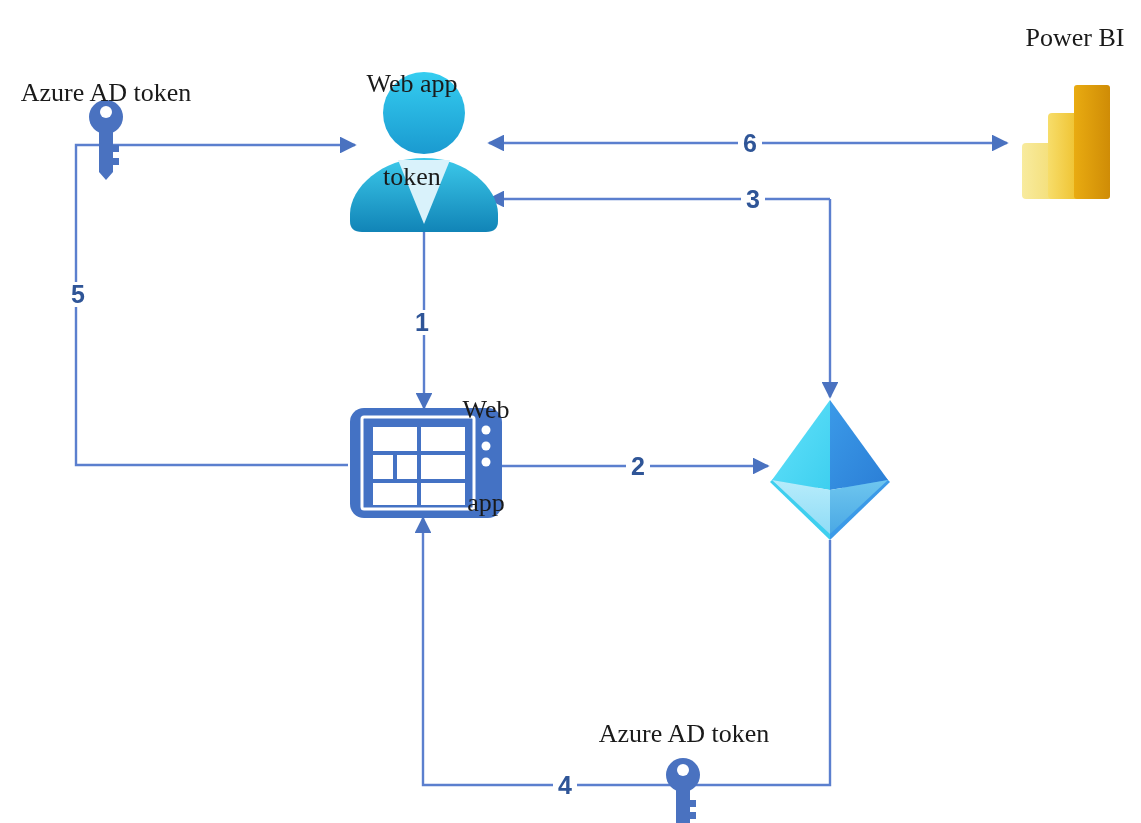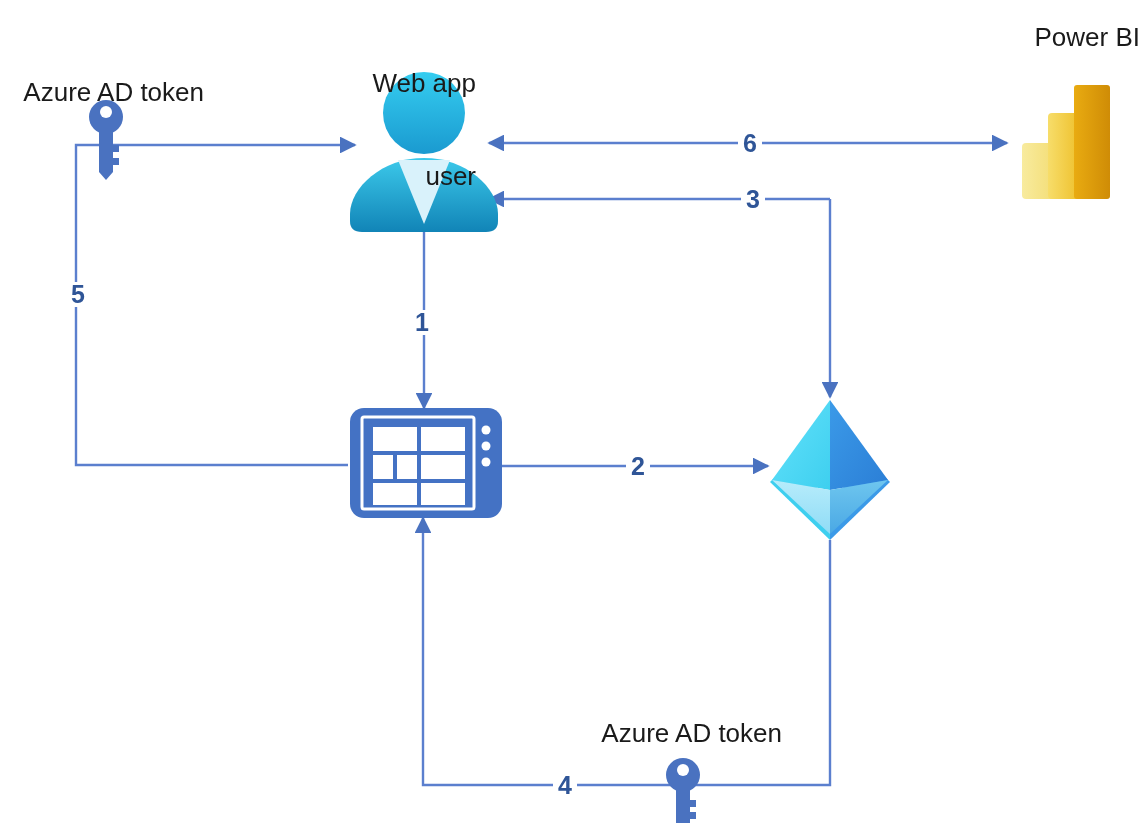--- a/index.html
+++ b/index.html
@@ -21,25 +21,25 @@
   #diagram-svg {
     position: absolute;
     top: 0;
     left: 0;
     width: 1141px;
     height: 823px;
   }
   .dlabel {
     position: absolute;
     color: #1a1a1a;
-    font-family: Liberation Sans, sans-serif;
+    font-family: Liberation Serif, serif;
     font-size: 26px;
     line-height: 31px;
     white-space: pre;
-    text-align: right;
+    text-align: center;
     letter-spacing: 0px;
   }
   .numlabel {
     position: absolute;
     color: #2f5597;
     font-family: "Liberation Sans", sans-serif;
     font-size: 25px;
     font-weight: bold;
     line-height: 25px;
     text-align: center;
@@ -184,29 +184,33 @@
       <circle cx="683" cy="775" r="17"></circle>
       <circle cx="683" cy="770" r="6" fill="#ffffff"></circle>
       <path d="M 676 788
                L 690 788
                L 690 800 L 696 800 L 696 807 L 690 807
                L 690 812 L 696 812 L 696 819 L 690 819
                L 690 823 L 676 823 Z"></path>
     </g>
   </svg>
 
-  <div class="dlabel" style="left:332px; top:6px; width:144px;">
+  <div class="dlabel" style="left:340px; top:6px; width:144px;">
     <div>Web app</div>
-    <div>user</div>
+    <div>token</div>
   </div>
 
   <div class="dlabel" style="left:1010px; top:22px; width:130px;">Power BI</div>
 
   <div class="dlabel" style="left:8px; top:77px; width:196px;">Azure AD token</div>
 
+  <div class="dlabel" style="left:443px; top:332px; width:86px;">
+    <div>Web</div>
+    <div>app</div>
+  </div>
 
 
   <div class="dlabel" style="left:586px; top:718px; width:196px;">Azure AD token</div>
 
   <div class="numlabel onflow" style="left:410px; top:310px;">1</div>
 
   <div class="numlabel onflow" style="left:626px; top:454px;">2</div>
 
   <div class="numlabel onflow" style="left:741px; top:187px;">3</div>
 

